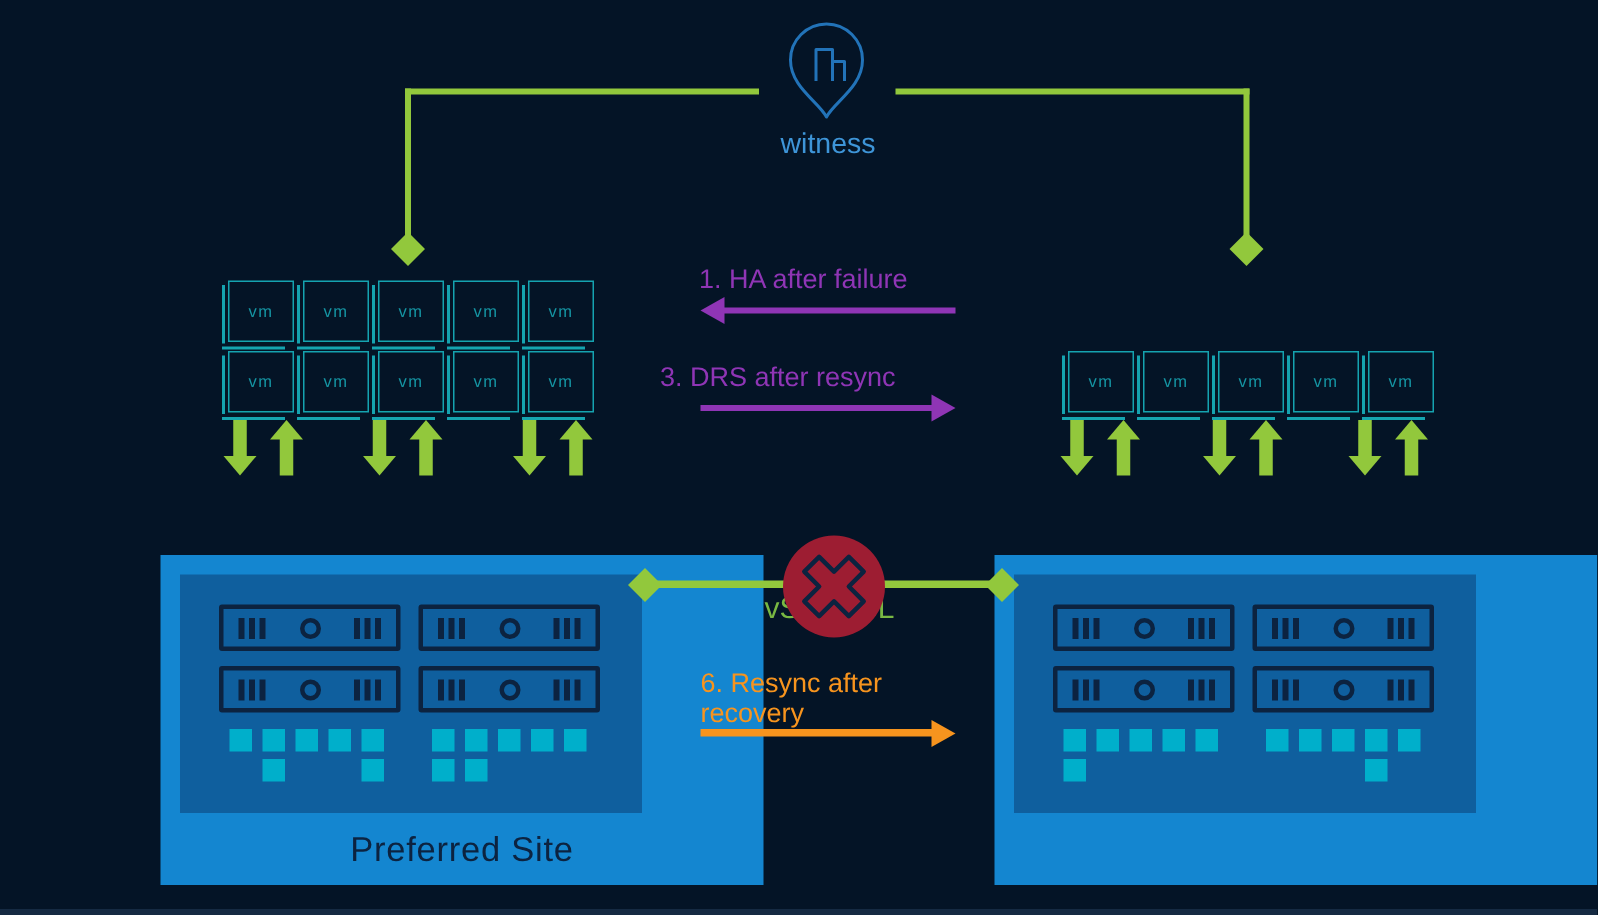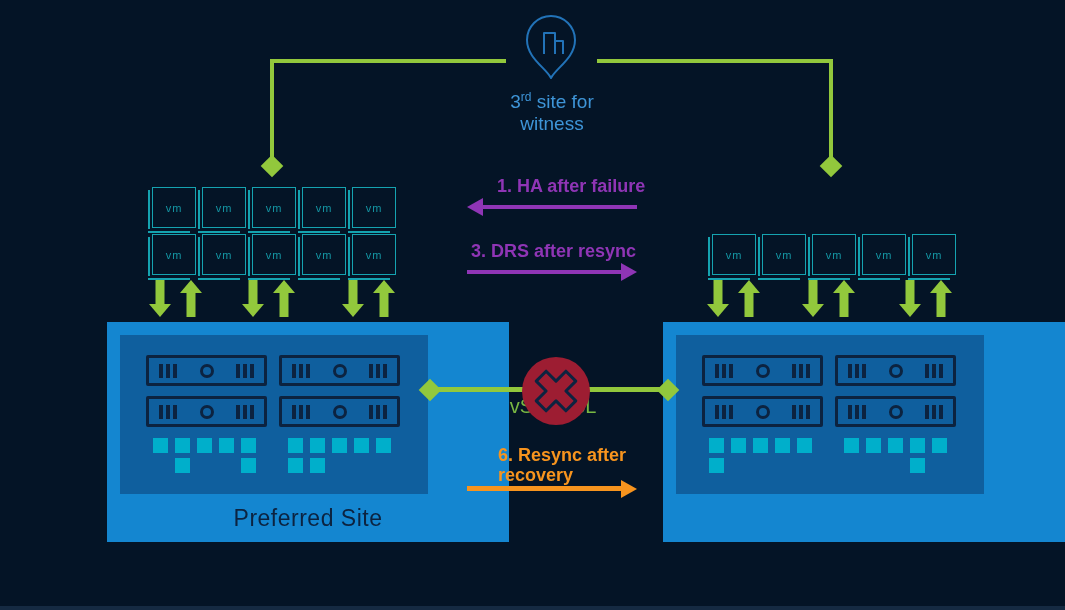--- a/index.html
+++ b/index.html
@@ -29,38 +29,38 @@
   .varr{position:relative;width:22px;height:37px;}
   .varr .shaft{position:absolute;left:50%;transform:translateX(-50%);width:9px;background:#92c83c;}
   .varr.down .shaft{top:0;height:25px;}
   .varr.down::after{content:"";position:absolute;bottom:0;left:0;
       border-left:11px solid transparent;border-right:11px solid transparent;border-top:13px solid #92c83c;}
   .varr.up .shaft{bottom:0;height:25px;}
   .varr.up::after{content:"";position:absolute;top:0;left:0;
       border-left:11px solid transparent;border-right:11px solid transparent;border-bottom:13px solid #92c83c;}
 
   
-  .site{position:absolute;width:402px;height:220px;background:#1486d0;}
+  .site{position:absolute;width:402px;height:220px;background:#1486d0;margin-top:48px;}
   .site .panel{position:absolute;left:13px;top:13px;width:308px;height:159px;background:#0f5f9e;}
   .site .site-label{position:absolute;left:0;top:183px;width:100%;text-align:center;
       color:#0c2340;font-size:23px;letter-spacing:.5px;}
   .server-grid{position:absolute;left:26px;top:20px;display:grid;
       grid-template-columns:repeat(2,121px);gap:10px 12px;}
   .server{box-sizing:border-box;width:121px;height:31px;border:3px solid #0c2340;border-radius:2px;
       display:flex;align-items:center;justify-content:space-between;padding:0 10px;}
   .server .bars{display:flex;gap:3px;}
   .server .bars i{display:block;width:4px;height:14px;background:#0c2340;}
   .server .circ{box-sizing:border-box;width:14px;height:14px;border:3px solid #0c2340;border-radius:50%;}
   .disk-cluster{position:absolute;display:grid;grid-template-columns:repeat(5,15px);
       grid-auto-rows:15px;gap:5px 7px;}
   .disk{background:#00afcb;}
   .disk.empty{background:transparent;}
 
   
-  .flow-label{position:absolute;font-size:18px;font-weight:700;line-height:20px;margin-left:31px;}
+  .flow-label{position:absolute;font-size:18px;font-weight:400;line-height:20px;}
   .flow-label.purple{color:#8f35b5;}
   .flow-label.orange{color:#f7941e;}
   .h-arrow{position:absolute;background:currentColor;height:4px;}
   .h-arrow.purple{color:#8f35b5;}
   .h-arrow.orange{color:#f7941e;height:5px;}
   .h-arrow.right::after{content:"";position:absolute;right:-15px;top:50%;transform:translateY(-50%);
       border-top:9px solid transparent;border-bottom:9px solid transparent;border-left:16px solid currentColor;}
   .h-arrow.left::before{content:"";position:absolute;left:-15px;top:50%;transform:translateY(-50%);
       border-top:9px solid transparent;border-bottom:9px solid transparent;border-right:16px solid currentColor;}
 
@@ -79,21 +79,20 @@
 
 <div class="canvas">
 
   <svg class="abs" style="left:519px;top:13px;" width="64" height="68" viewBox="0 0 64 68">
     <path d="M32 65 C27 55 8 45 8 27 a24 24 0 1 1 48 0 c0 18 -19 28 -24 38 z" fill="none" stroke="#2273b8" stroke-width="2" stroke-linejoin="round"></path>
     <path d="M25 41 V20 h11 v21" fill="none" stroke="#2273b8" stroke-width="2" stroke-linejoin="round"></path>
     <path d="M36 28 h8 v13" fill="none" stroke="#2273b8" stroke-width="2" stroke-linejoin="round"></path>
   </svg>
 
   <div class="witness-label">
-    <div><span>3</span><sup>rd</sup><span> site for</span></div>
     <div>witness</div>
   </div>
 
   <div class="lime-line" style="left:270px;top:59px;width:236px;height:4px;"></div>
   <div class="lime-line" style="left:597px;top:59px;width:236px;height:4px;"></div>
   <div class="lime-line" style="left:270px;top:59px;width:4px;height:103px;"></div>
   <div class="lime-line" style="left:829px;top:59px;width:4px;height:103px;"></div>
   <div class="diamond" style="left:264px;top:158px;"></div>
   <div class="diamond" style="left:823px;top:158px;"></div>
 

